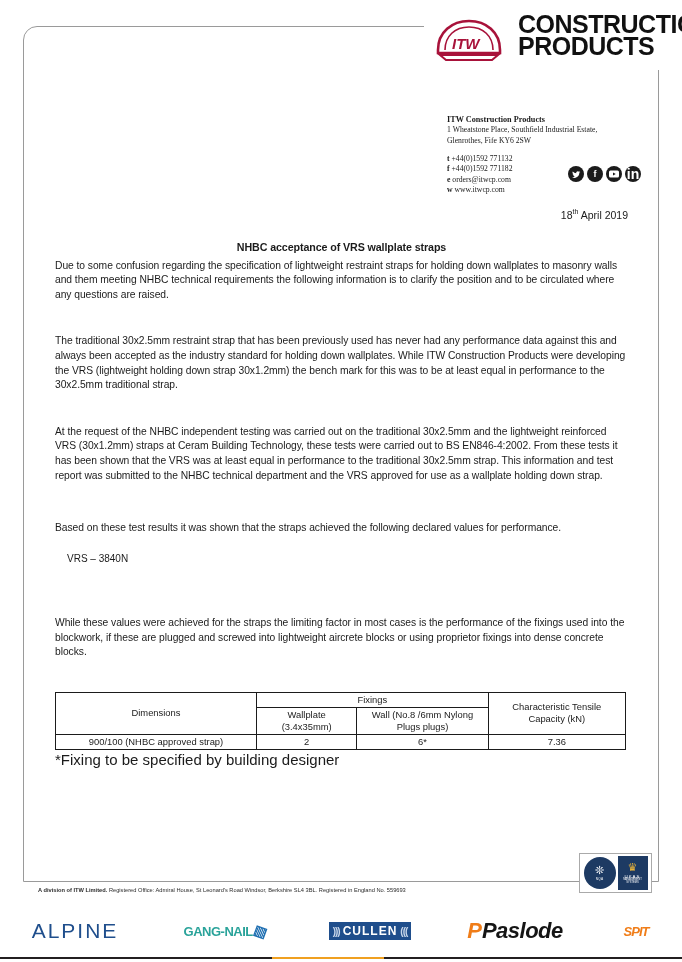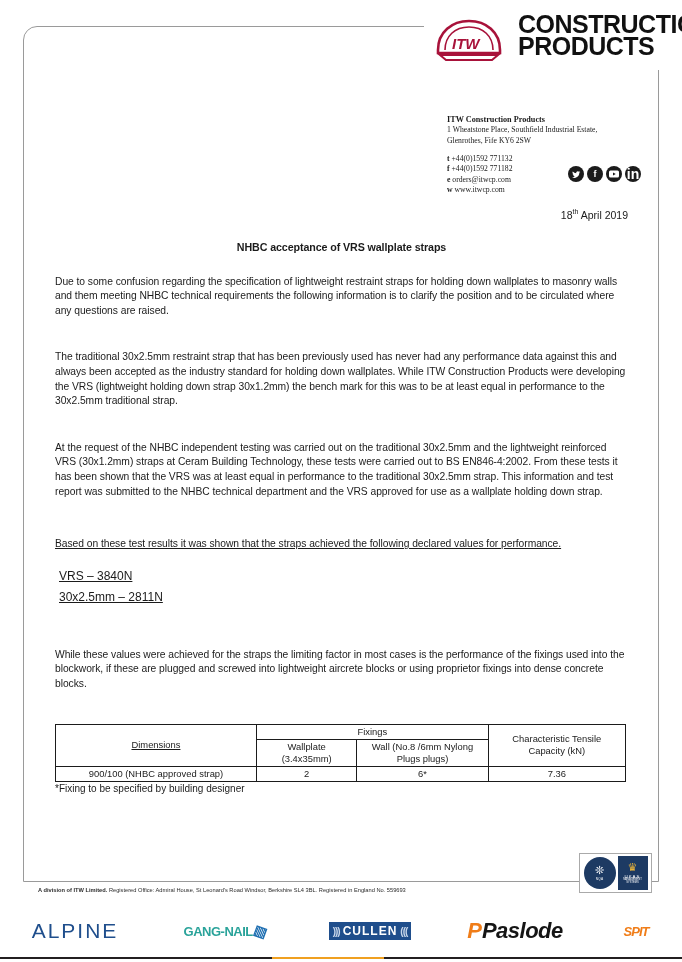--- a/index.html
+++ b/index.html
@@ -98,56 +98,56 @@
   #date {
     text-align: right;
     font-size: 10.5px;
     margin-bottom: 20px;
   }
   #date sup { font-size: 7px; vertical-align: super; }
   #title {
     text-align: center;
     font-weight: bold;
     font-size: 10.7px;
-    margin-bottom: 22px;
+    margin-bottom: 6px;
     letter-spacing: -0.1px;
   }
   p.body {
     font-size: 10.3px;
     line-height: 1.42;
     margin: 0 0 16px 0;
     text-align: left;
     letter-spacing: -0.05px;
   }
-  .tight { margin-bottom: 0; text-decoration: underline; }
-  .valline { font-size: 12px; line-height: 1.42; margin: 4px; text-decoration: underline; }
+  .tight { margin-bottom: 0; }
+  .valline { font-size: 10px; line-height: 1.42; margin: 12px; }
   .spacer-lg { height: 22px; }
   .spacer-md { height: 16px; }
 
   
   table.datatable {
     width: 571px;
     border-collapse: collapse;
     font-size: 9.4px;
     color: #1b1b1b;
   }
   table.datatable td, table.datatable th {
     border: 1px solid #1b1b1b;
     text-align: center;
     padding: 1px 2px;
     font-weight: normal;
     line-height: 1.28;
   }
-  .c-dim { width: 196px; text-decoration: underline; }
+  .c-dim { width: 196px; }
   .c-wp  { width: 98px; }
   .c-wall{ width: 128px; }
   .c-cap { width: 134px; }
   .cellpad { padding-top: 2px; padding-bottom: 2px; }
   #tablenote {
-    font-size: 10px;
+    font-size: 15px;
     margin-top: 1px;
     color: #1b1b1b;
   }
 
   
   #certs {
     position: absolute;
     left: 579px; top: 853px;
     width: 73px; height: 40px;
     border: 1px solid #aaaaaa;
@@ -286,21 +286,20 @@
 
     <p class="body">Due to some confusion regarding the specification of lightweight restraint straps for holding down wallplates to masonry walls and them meeting NHBC technical requirements the following information is to clarify the position and to be circulated where any questions are raised.</p>
     <div class="spacer-md"></div>
     <p class="body">The traditional 30x2.5mm restraint strap that has been previously used has never had any performance data against this and always been accepted as the industry standard for holding down wallplates. While ITW Construction Products were developing the VRS (lightweight holding down strap 30x1.2mm) the bench mark for this was to be at least equal in performance to the 30x2.5mm traditional strap.</p>
     <div class="spacer-md"></div>
     <p class="body">At the request of the NHBC independent testing was carried out on the traditional 30x2.5mm and the lightweight reinforced VRS (30x1.2mm) straps at Ceram Building Technology, these tests were carried out to BS EN846-4:2002. From these tests it has been shown that the VRS was at least equal in performance to the traditional 30x2.5mm strap. This information and test report was submitted to the NHBC technical department and the VRS approved for use as a wallplate holding down strap.</p>
     <div class="spacer-lg"></div>
 
     <p class="body tight">Based on these test results it was shown that the straps achieved the following declared values for performance.</p>
     <div class="valline">VRS – 3840N</div>
-    <div class="valline">30x2.5mm – 2811N</div>
 
     <div class="spacer-lg"></div>
     <div class="spacer-md"></div>
     <p class="body">While these values were achieved for the straps the limiting factor in most cases is the performance of the fixings used into the blockwork, if these are plugged and screwed into lightweight aircrete blocks or using proprietor fixings into dense concrete blocks.</p>
 
     <div class="spacer-md"></div>
 
     <table class="datatable">
       <tbody>
           <tr>

